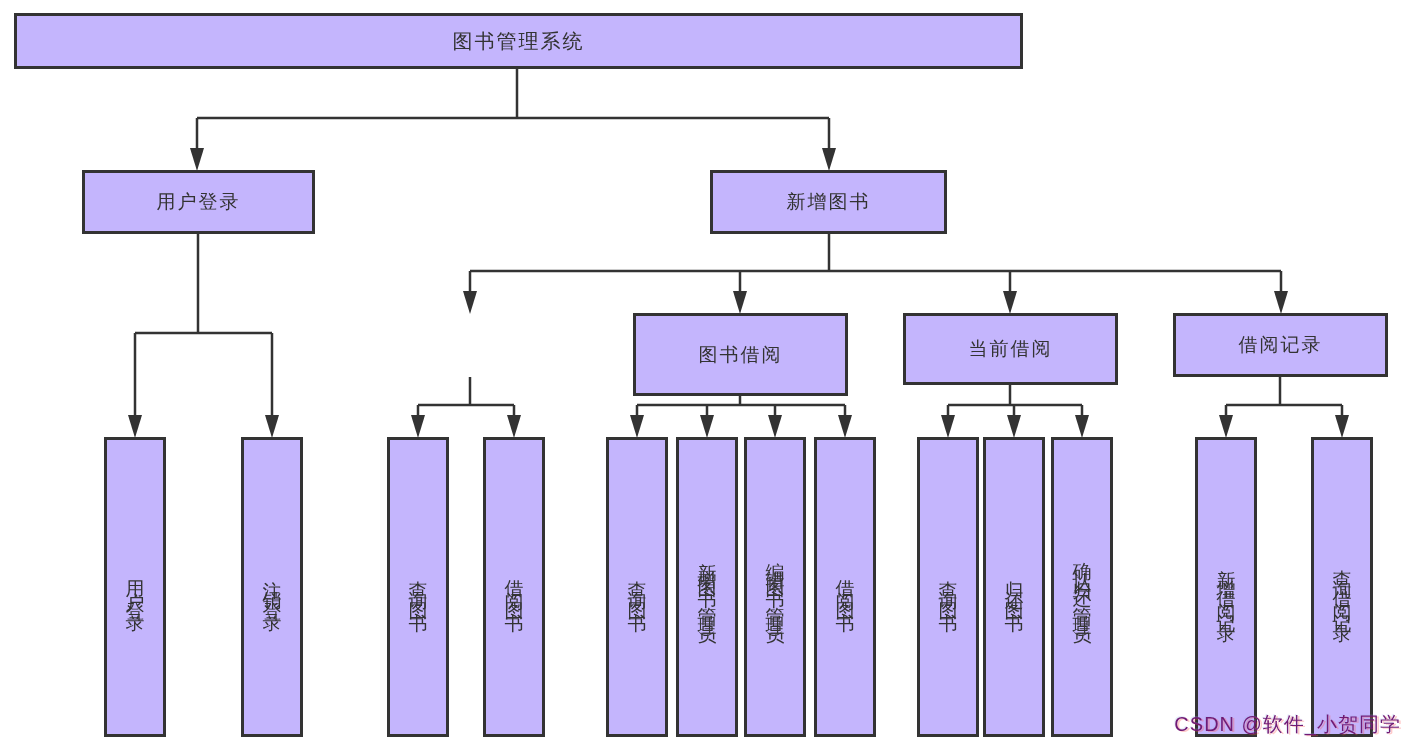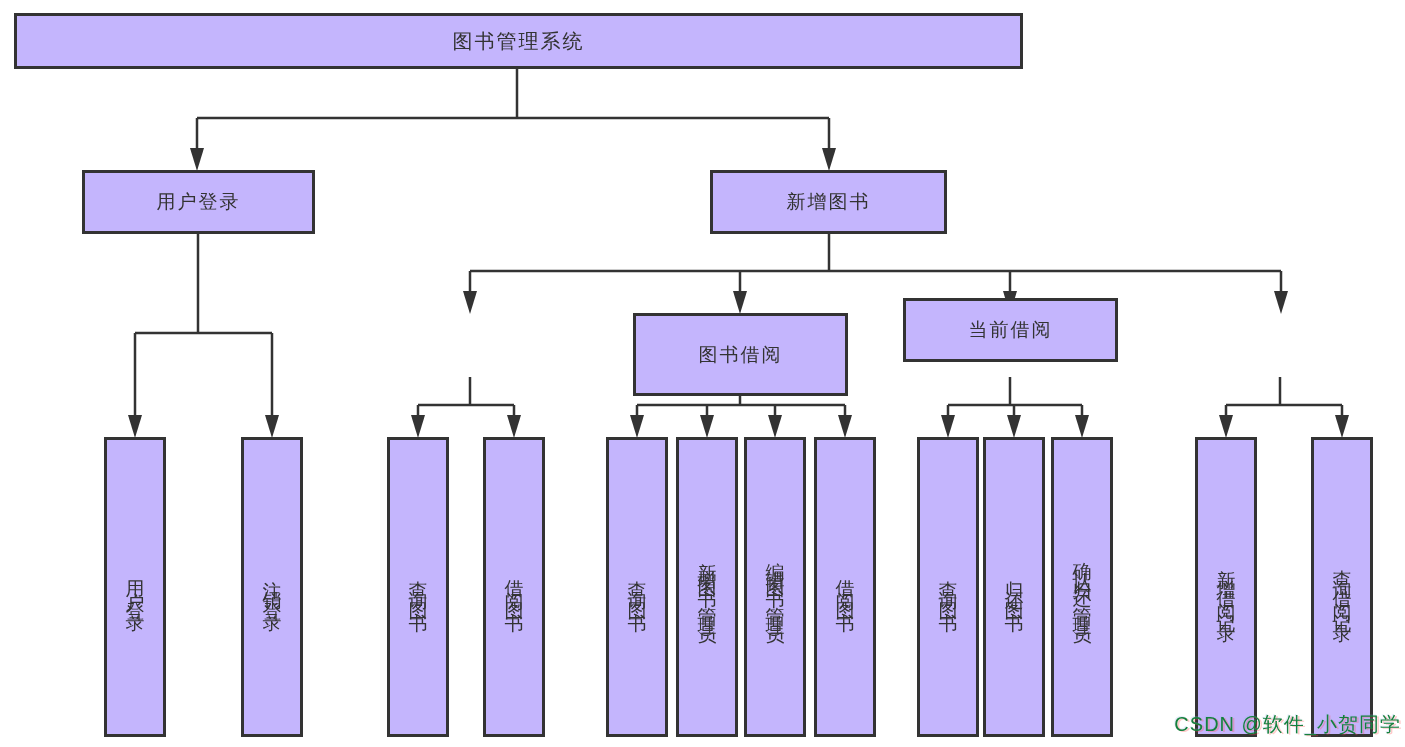--- a/index.html
+++ b/index.html
@@ -37,21 +37,21 @@
     line-height: 1;
     padding-left: 1px;
   }
   .vnode.long span { letter-spacing: 9px; }
   .watermark {
     position: absolute;
     right: 4px;
     top: 711px;
     font-size: 20px;
     letter-spacing: 1px;
-    color: #15803d;
+    color: #701a75;
     text-shadow: 2px 1px 0 rgba(255, 77, 77, 0.30), -1px -1px 0 rgba(150,180,230,0.25);
     white-space: nowrap;
   }
 </style>
 </head>
 <body>
 
 <div class="stage">
 
   <svg class="connectors" viewBox="0 0 1405 747" xmlns="http://www.w3.org/2000/svg" aria-hidden="true">
@@ -126,22 +126,25 @@
   <div class="node hnode" style="left:82px; top:170px; width:233px; height:64px;">
     <span>用户登录</span>
   </div>
   <div class="node hnode" style="left:710px; top:170px; width:237px; height:64px;">
     <span>新增图书</span>
   </div>
 
   <div class="node hnode" style="left:633px; top:313px; width:215px; height:83px;">
     <span>图书借阅</span>
   </div>
-  <div class="node hnode" style="left:903px; top:298px; width:215px; height:64px;">
+  <div class="node hnode" style="left:903px; top:313px; width:215px; height:72px;">
     <span>当前借阅</span>
+  </div>
+  <div class="node hnode" style="left:1173px; top:313px; width:215px; height:64px;">
+    <span>借阅记录</span>
   </div>
 
   <div class="node vnode" style="left:104px; top:437px; width:62px; height:300px;">
     <span>用户登录</span>
   </div>
   <div class="node vnode" style="left:241px; top:437px; width:62px; height:300px;">
     <span>注销登录</span>
   </div>
 
   <div class="node vnode" style="left:387px; top:437px; width:62px; height:300px;">

